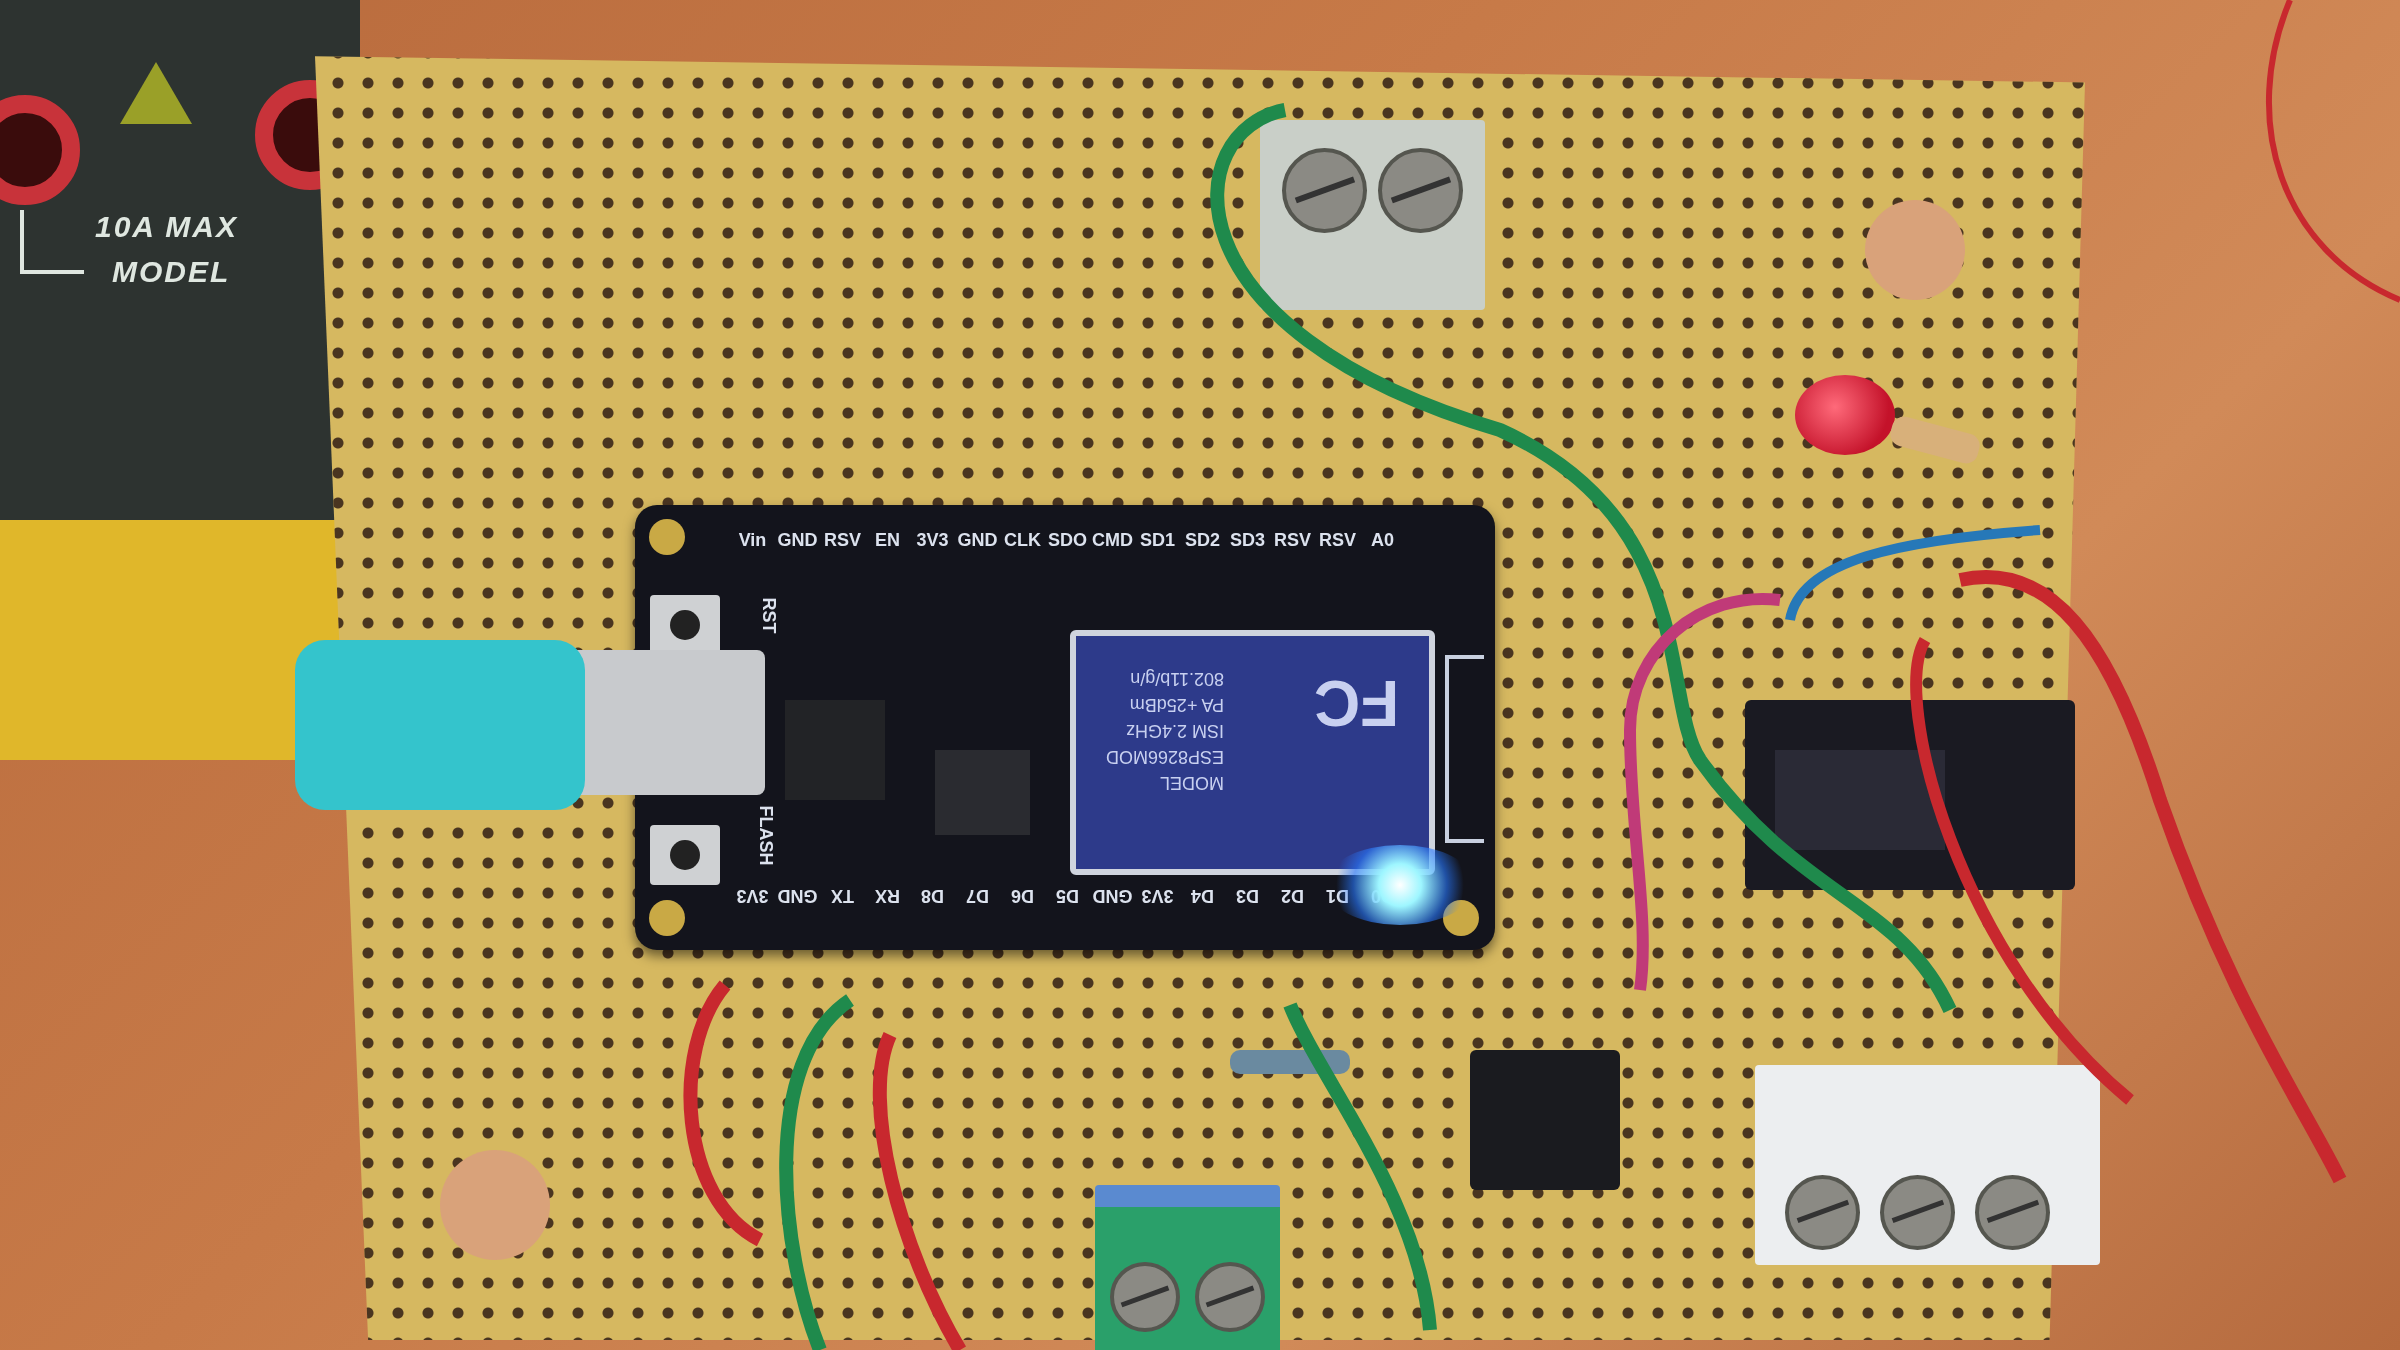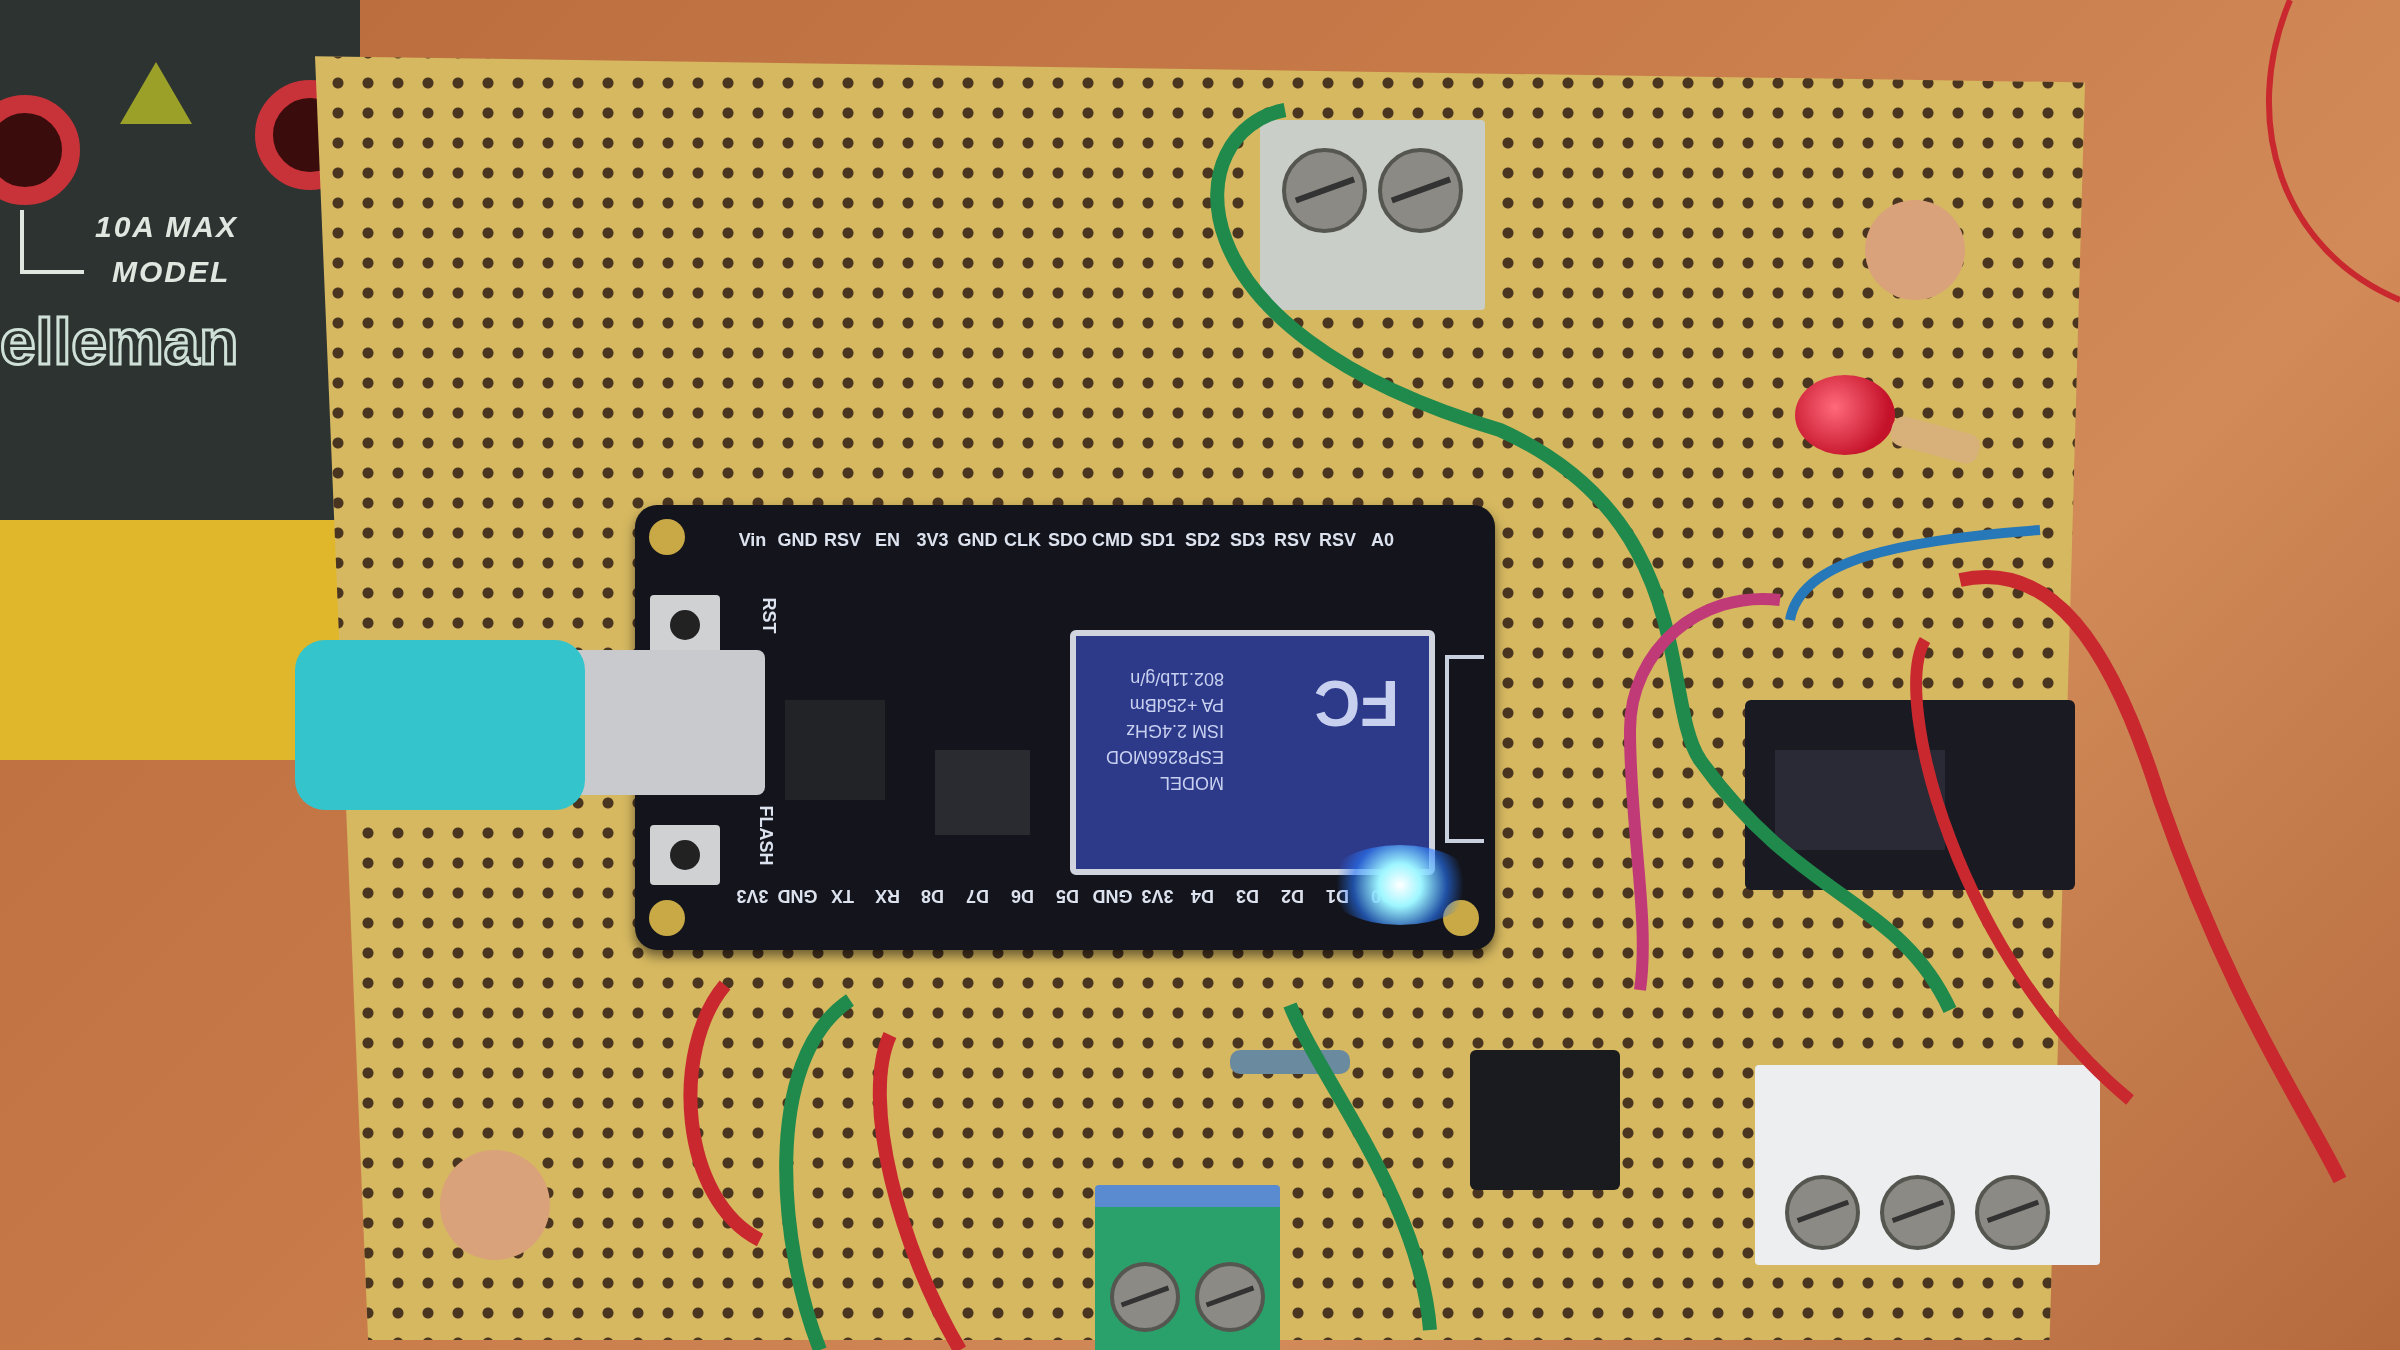--- a/index.html
+++ b/index.html
@@ -52,21 +52,20 @@
 </head>
 <body>
 
 <div id="meter" class="abs">
   <div class="abs jack" style="left:-30px;top:95px;"></div>
   <div class="abs jack" style="left:255px;top:80px;"></div>
   <div id="meter-warn" class="abs"></div>
   <div class="abs mtext" style="left:95px;top:210px;font-size:30px;">10A MAX</div>
   <div class="abs mtext" style="left:112px;top:255px;font-size:30px;">MODEL</div>
   <div class="abs" style="left:20px;top:210px;width:60px;height:60px;border-left:4px solid #dfe7e0;border-bottom:4px solid #dfe7e0;"></div>
-  <div id="meter-brand" class="abs">elleman</div>
 </div>
 <div id="meter-yellow" class="abs"></div>
 
 <div id="board" class="abs"></div>
 <div id="mount-hole-tr" class="abs"></div>
 <div id="mount-hole-bl" class="abs"></div>
 
 <div class="term" style="left:1260px;top:120px;width:225px;height:190px;background:#c9cfc8;">
   <div class="screw" style="left:22px;top:28px;width:85px;height:85px;"></div>
   <div class="screw" style="left:118px;top:28px;width:85px;height:85px;"></div>

